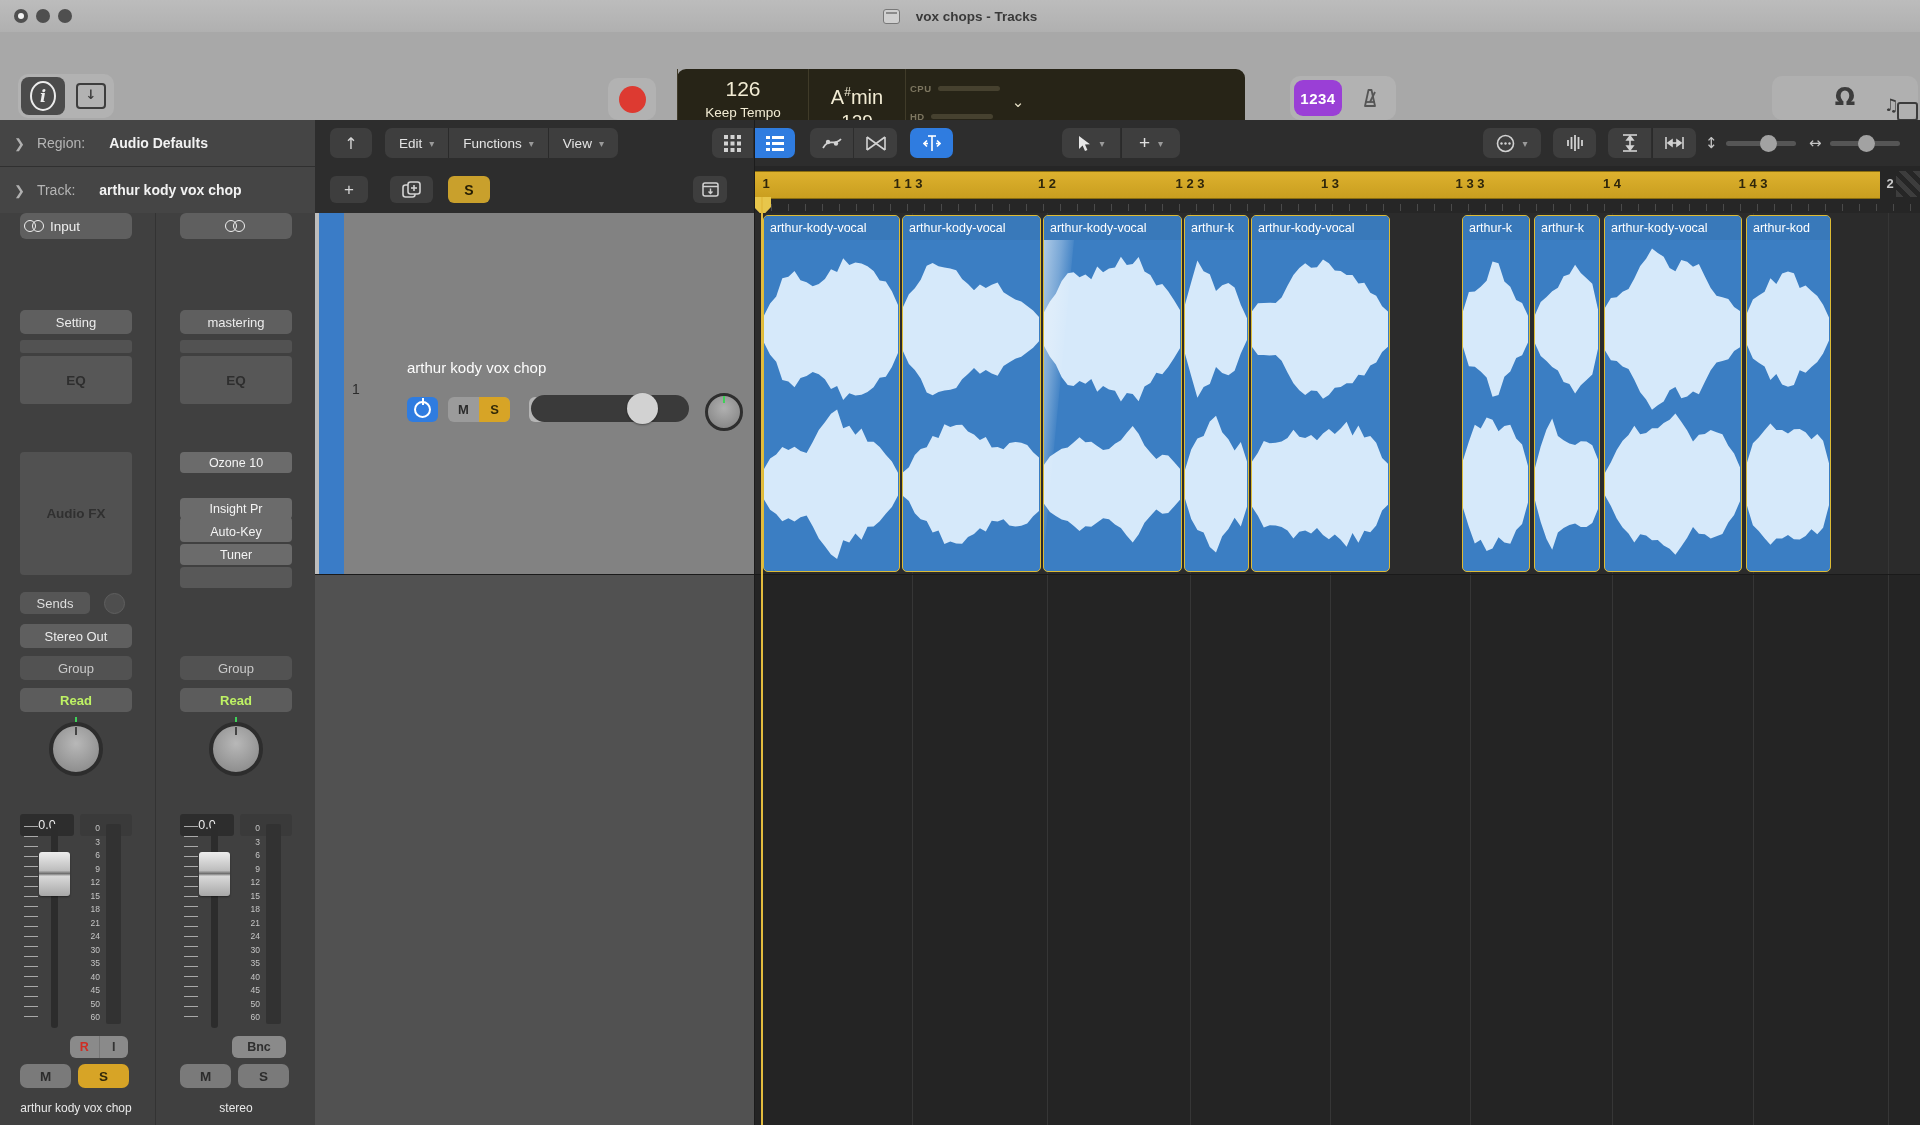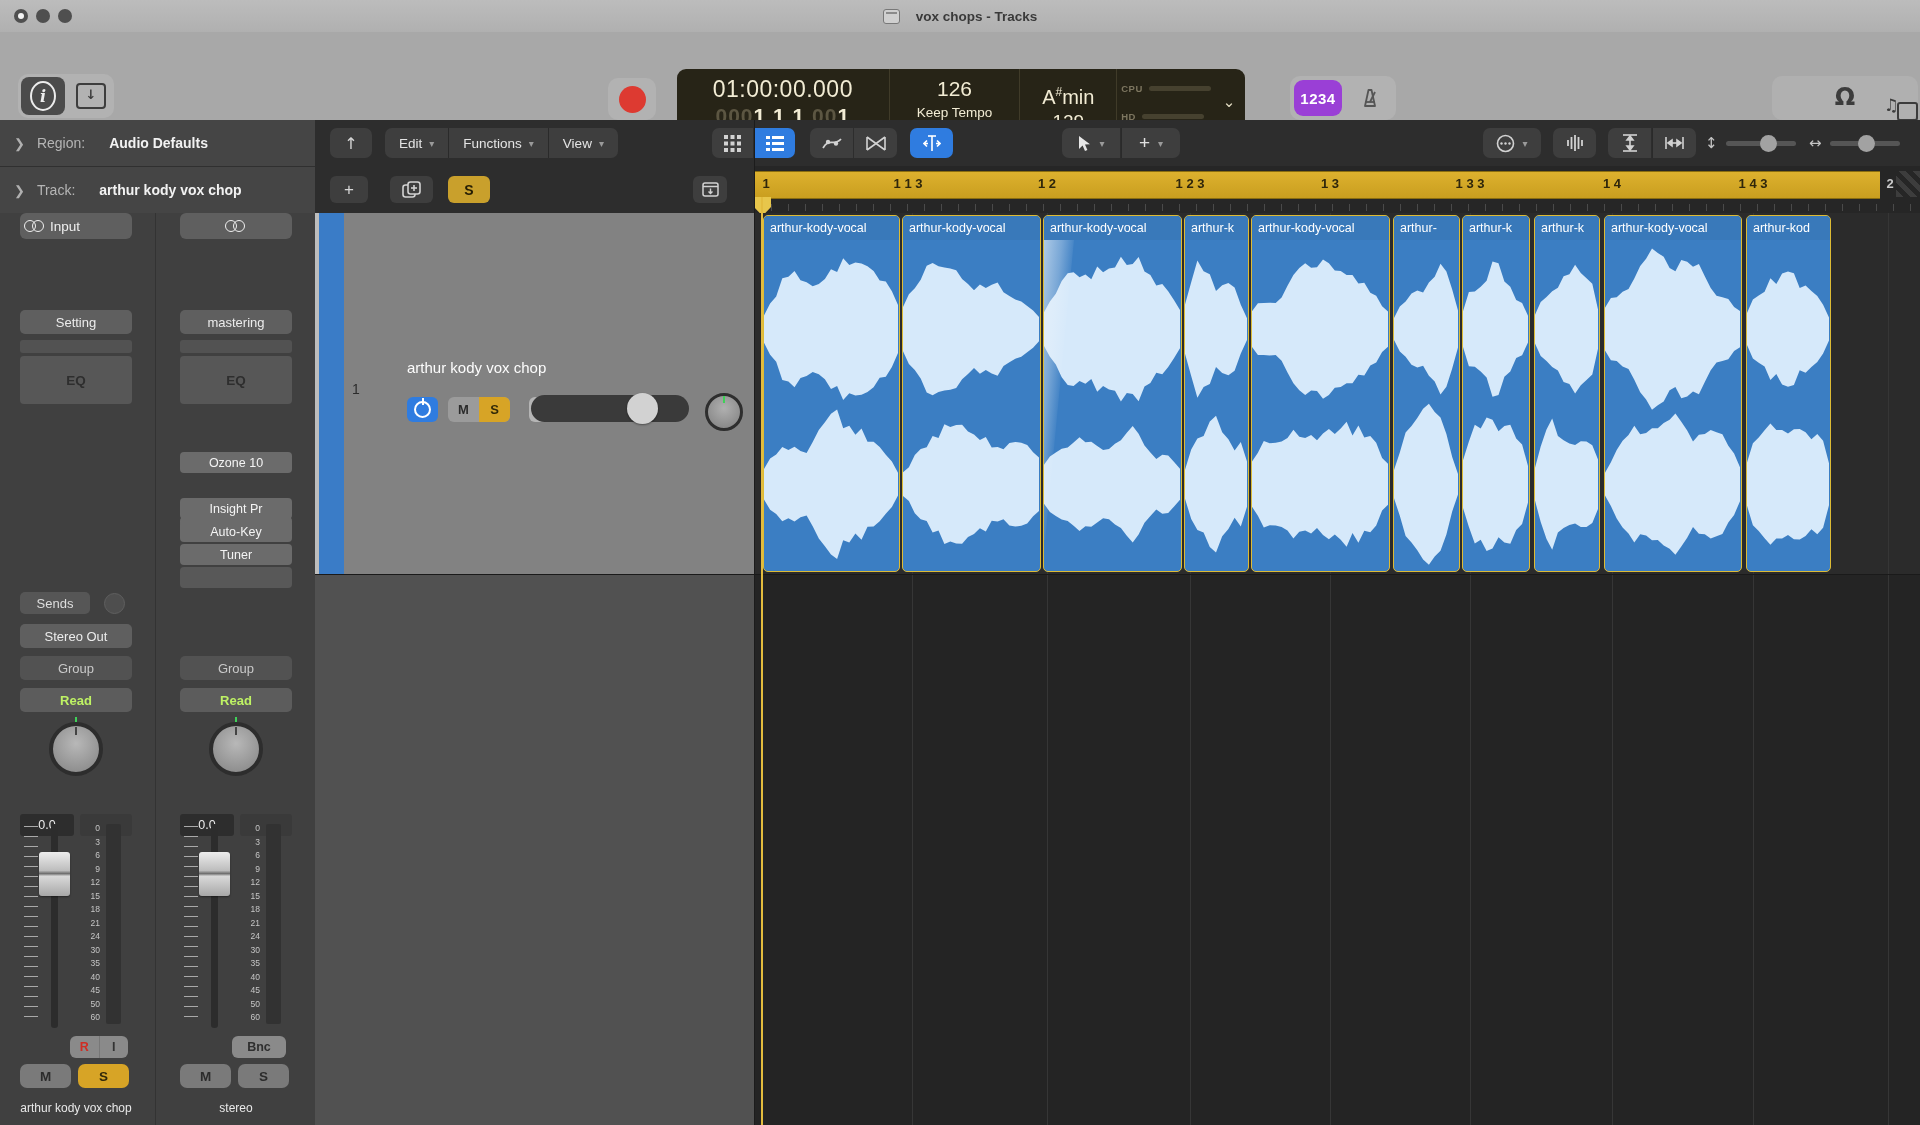--- a/index.html
+++ b/index.html
@@ -225,24 +225,20 @@
     <div id="btn-library">
       <span class="boxdl">↓</span>
     </div>
   </div>
 
   <div class="tb-group" id="rec-group">
     <div id="rec-btn"></div>
   </div>
 
   <div class="abs" id="lcd">
-    <div class="lcd-sec" id="lcd-time">
-      <div class="t1">01:00:00.000</div>
-      <div class="t2"><span class="dim">000</span><span>1</span>&nbsp;<span>1</span>&nbsp;<span>1</span>&nbsp;<span class="dim">00</span><span>1</span></div>
-    </div>
     <div class="lcd-div"></div>
     <div class="lcd-sec" id="lcd-tempo">
       <div class="t1">126</div>
       <div class="t2">Keep Tempo</div>
     </div>
     <div class="lcd-div"></div>
     <div class="lcd-sec" id="lcd-key">
       <div class="t1"><span>A</span><sup>#</sup><span>min</span></div>
       <div class="t2">129</div>
     </div>
@@ -298,20 +294,21 @@
     <div class="strip" id="strip0">
       <div class="sbtn" style="top:97px">Setting</div>
       <div class="sbox thin"></div>
       <div class="sbox eqbox">EQ</div>
       <div class="inrow">
         <span style="width:30px;display:flex;justify-content:center">
             <span class="st-ico"></span>
           </span>
         <span>Input</span>
       </div>
+      <div class="sbox fxbox">Audio FX</div>
       <div class="sbtn sends-lbl">Sends</div>
       <div class="sends-dot"></div>
       <div class="sbtn outbtn">Stereo Out</div>
       <div class="sbtn grpbtn">Group</div>
       <div class="sbtn readbtn">Read</div>
       <div class="knob"></div>
       <div class="valrow">
         <div class="valbox">0.0</div>
         <div class="valblank"></div>
       </div>
@@ -646,27 +643,20 @@
           <path d="M0,244.2 L0.0,229.7 L6.2,209.4 L12.4,198.5 L18.6,196.0 L24.8,181.4 L31.0,175.8 L37.2,192.2 L43.4,199.3 L49.6,210.6 L55.8,202.0 L62.0,221.6 L62,244.2 L62.0,266.8 L55.8,286.4 L49.6,277.8 L43.4,289.1 L37.2,296.2 L31.0,312.6 L24.8,307.0 L18.6,292.4 L12.4,289.9 L6.2,279.0 L0.0,258.7 Z" fill="#d6e9fa"></path>
         </svg>
       </div>
       <div class="region" style="left: 496px; width: 139px;">
         <div class="rhdr">arthur-kody-vocal</div>
         <svg width="136" height="330" viewBox="0 0 136 330">
           <path d="M0,89.1 L0.0,71.2 L5.9,63.2 L11.8,63.1 L17.7,62.7 L23.7,63.1 L29.6,57.5 L35.5,45.8 L41.4,34.9 L47.3,27.9 L53.2,23.2 L59.1,27.8 L65.0,27.2 L71.0,19.4 L76.9,23.2 L82.8,30.5 L88.7,31.1 L94.6,34.9 L100.5,35.0 L106.4,43.5 L112.3,42.8 L118.3,52.7 L124.2,55.8 L130.1,66.3 L136.0,71.5 L136,89.1 L136.0,106.7 L130.1,111.9 L124.2,122.4 L118.3,125.5 L112.3,135.4 L106.4,134.7 L100.5,143.2 L94.6,143.3 L88.7,147.1 L82.8,147.7 L76.9,155.0 L71.0,158.8 L65.0,151.0 L59.1,150.4 L53.2,155.0 L47.3,150.3 L41.4,143.3 L35.5,132.4 L29.6,120.7 L23.7,115.1 L17.7,115.5 L11.8,115.1 L5.9,115.0 L0.0,107.0 Z" fill="#d6e9fa"></path>
           <path d="M0,244.2 L0.0,221.6 L5.9,212.7 L11.8,200.9 L17.7,203.2 L23.7,202.8 L29.6,201.5 L35.5,198.0 L41.4,189.8 L47.3,196.7 L53.2,198.0 L59.1,194.9 L65.0,200.3 L71.0,193.4 L76.9,189.1 L82.8,194.0 L88.7,188.6 L94.6,181.7 L100.5,195.5 L106.4,185.6 L112.3,197.6 L118.3,196.1 L124.2,202.8 L130.1,217.9 L136.0,223.7 L136,244.2 L136.0,264.7 L130.1,270.5 L124.2,285.6 L118.3,292.3 L112.3,290.8 L106.4,302.8 L100.5,292.9 L94.6,306.7 L88.7,299.8 L82.8,294.4 L76.9,299.3 L71.0,295.0 L65.0,288.1 L59.1,293.5 L53.2,290.4 L47.3,291.7 L41.4,298.6 L35.5,290.4 L29.6,286.9 L23.7,285.6 L17.7,285.2 L11.8,287.5 L5.9,275.7 L0.0,266.8 Z" fill="#d6e9fa"></path>
         </svg>
       </div>
-      <div class="region" style="left: 638px; width: 67px;">
-        <div class="rhdr">arthur-</div>
-        <svg width="64" height="330" viewBox="0 0 64 330">
-          <path d="M0,89.1 L0.0,78.1 L5.8,66.6 L11.6,61.5 L17.5,53.4 L23.3,50.6 L29.1,52.4 L34.9,42.5 L40.7,36.8 L46.5,23.8 L52.4,31.4 L58.2,49.6 L64.0,70.6 L64,89.1 L64.0,107.6 L58.2,128.6 L52.4,146.8 L46.5,154.4 L40.7,141.4 L34.9,135.7 L29.1,125.8 L23.3,127.6 L17.5,124.8 L11.6,116.7 L5.8,111.6 L0.0,100.1 Z" fill="#d6e9fa"></path>
-          <path d="M0,244.2 L0.0,230.1 L5.8,212.6 L11.6,192.4 L17.5,186.0 L23.3,178.1 L29.1,168.8 L34.9,163.7 L40.7,171.9 L46.5,177.6 L52.4,193.9 L58.2,217.0 L64.0,234.0 L64,244.2 L64.0,254.4 L58.2,271.4 L52.4,294.5 L46.5,310.8 L40.7,316.5 L34.9,324.7 L29.1,319.6 L23.3,310.3 L17.5,302.4 L11.6,296.0 L5.8,275.8 L0.0,258.3 Z" fill="#d6e9fa"></path>
-        </svg>
-      </div>
       <div class="region" style="left: 707px; width: 68px;">
         <div class="rhdr">arthur-k</div>
         <svg width="65" height="330" viewBox="0 0 65 330">
           <path d="M0,89.1 L0.0,71.2 L5.9,52.0 L11.8,51.4 L17.7,46.8 L23.6,40.7 L29.5,21.5 L35.5,23.2 L41.4,41.4 L47.3,46.7 L53.2,60.1 L59.1,63.0 L65.0,75.8 L65,89.1 L65.0,102.4 L59.1,115.2 L53.2,118.1 L47.3,131.5 L41.4,136.8 L35.5,155.0 L29.5,156.7 L23.6,137.5 L17.7,131.4 L11.8,126.8 L5.9,126.2 L0.0,107.0 Z" fill="#d6e9fa"></path>
           <path d="M0,244.2 L0.0,220.3 L5.9,201.4 L11.8,184.8 L17.7,188.6 L23.6,177.4 L29.5,179.8 L35.5,191.2 L41.4,185.9 L47.3,184.7 L53.2,198.5 L59.1,204.4 L65.0,226.0 L65,244.2 L65.0,262.4 L59.1,284.0 L53.2,289.9 L47.3,303.7 L41.4,302.5 L35.5,297.2 L29.5,308.6 L23.6,311.0 L17.7,299.8 L11.8,303.6 L5.9,287.0 L0.0,268.1 Z" fill="#d6e9fa"></path>
         </svg>
       </div>
       <div class="region" style="left: 779px; width: 66px;">
         <div class="rhdr">arthur-k</div>
         <svg width="63" height="330" viewBox="0 0 63 330">

